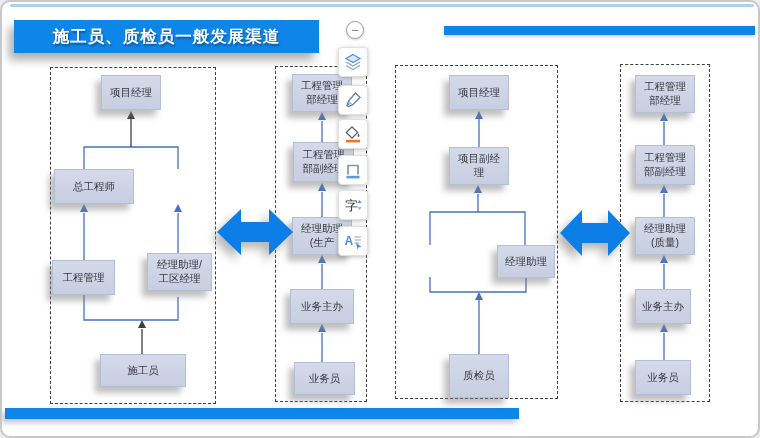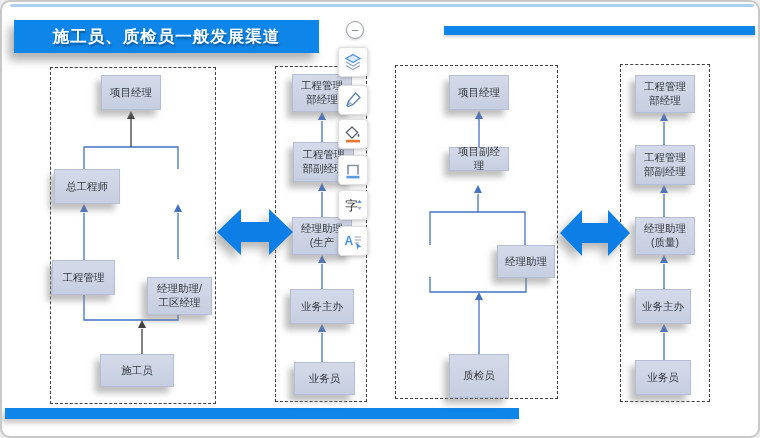--- a/index.html
+++ b/index.html
@@ -95,37 +95,37 @@
         <path d="M129,145 L129,117"></path>
           <path d="M140,352 L140,327"></path>
       </g>
       <g fill="#3f3f3f">
         <polygon points="129,109 125,117 133,117"></polygon>
           <polygon points="140,318 136,326 144,326"></polygon>
       </g>
     </svg>
 
     <div class="node" style="left:99px;top:73px;width:60px;height:35px;">项目经理</div>
-    <div class="node" style="left:52px;top:167px;width:66px;height:35px;font-family:Liberation Serif, serif;">总工程师</div>
+    <div class="node" style="left:52px;top:167px;width:80px;height:35px;font-family:Liberation Serif, serif;">总工程师</div>
     <div class="node" style="left:50px;top:258px;width:63px;height:35px;">工程管理</div>
-    <div class="node" style="left:145px;top:275px;width:65px;height:38px;">经理助理/
+    <div class="node" style="left:145px;top:251px;width:65px;height:38px;">经理助理/
 工区经理</div>
-    <div class="node" style="left:98px;top:352px;width:74px;height:33px;">施工员</div>
+    <div class="node" style="left:98px;top:352px;width:86px;height:33px;">施工员</div>
 
     <div class="node" style="left:290px;top:72px;width:60px;height:38px;">工程管理
 部经理</div>
     <div class="node" style="left:291px;top:140px;width:61px;height:40px;">工程管理
 部副经理</div>
     <div class="node" style="left:290px;top:215px;width:60px;height:38px;">经理助理
 (生产</div>
     <div class="node" style="left:288px;top:287px;width:64px;height:35px;">业务主办</div>
     <div class="node" style="left:292px;top:360px;width:61px;height:33px;">业务员</div>
 
     <div class="node" style="left:447px;top:73px;width:60px;height:35px;">项目经理</div>
-    <div class="node" style="left:447px;top:145px;width:60px;height:24px;">项目副经
+    <div class="node" style="left:447px;top:145px;width:60px;height:38px;">项目副经
 理</div>
     <div class="node" style="left:495px;top:243px;width:58px;height:33px;">经理助理</div>
     <div class="node" style="left:447px;top:352px;width:60px;height:44px;">质检员</div>
 
     <div class="node" style="left:633px;top:73px;width:60px;height:38px;">工程管理
 部经理</div>
     <div class="node" style="left:633px;top:143px;width:60px;height:40px;">工程管理
 部副经理</div>
     <div class="node" style="left:633px;top:215px;width:60px;height:38px;">经理助理
 (质量)</div>

